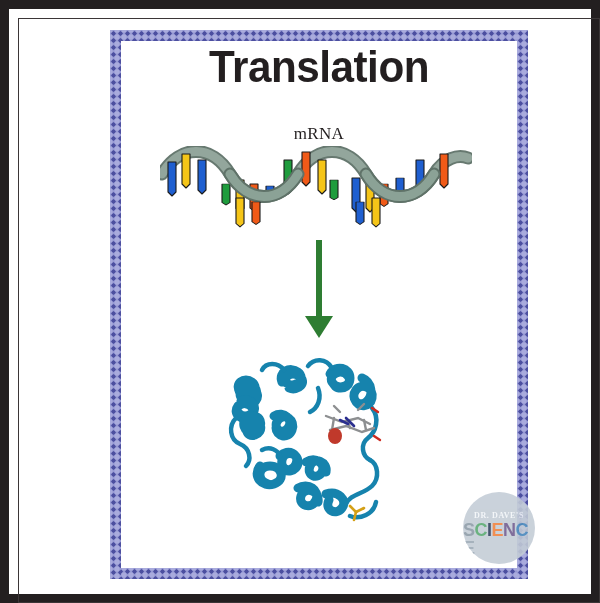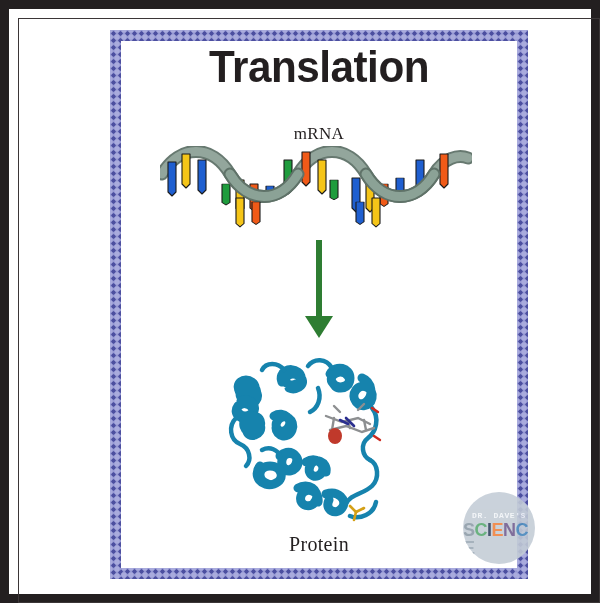--- a/index.html
+++ b/index.html
@@ -147,21 +147,21 @@
     border-radius: 50%;
     background: #c3ccd6;
     opacity: 0.88;
     overflow: hidden;
   }
   .wm-top {
     position: absolute;
     left: 0; top: 19px;
     width: 72px;
     text-align: center;
-    font-family: Liberation Mono, monospace;
+    font-family: Liberation Serif, serif;
     font-weight: bold;
     font-size: 8px;
     letter-spacing: 0.6px;
     color: #f2f5f8;
   }
   .wm-main {
     position: absolute;
     left: 0; top: 29px;
     width: 72px;
     text-align: left;
@@ -363,21 +363,20 @@
       </g>
       <ellipse cx="113" cy="88" rx="7" ry="8" fill="#c0392b"></ellipse>
       <g stroke="#d4a017" stroke-width="2.6" stroke-linecap="round" fill="none">
         <path d="M128,158 L134,164"></path>
         <path d="M134,164 L142,160"></path>
         <path d="M134,164 L132,172"></path>
       </g>
     </svg>
   </div>
 
-  <div class="label-protein">Protein</div>
 
   <div class="watermark">
     <div class="wm-top">DR. DAVE'S</div>
     <div class="wm-main">
       <span class="wm-c0">S</span><span class="wm-c1">C</span><span class="wm-c2">I</span><span class="wm-c3">E</span><span class="wm-c4">N</span><span class="wm-c5">C</span><span class="wm-c6">E</span>
     </div>
   </div>
 
 </div>
 

